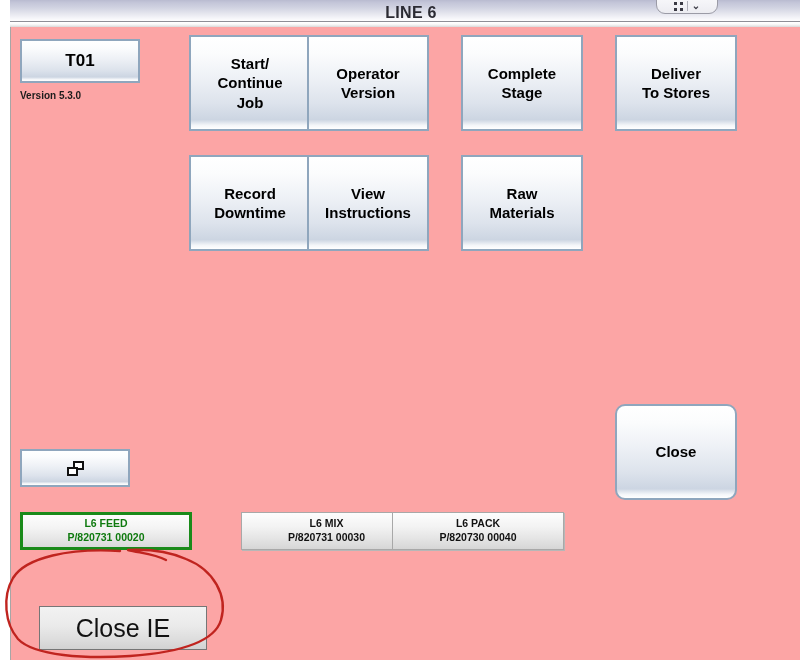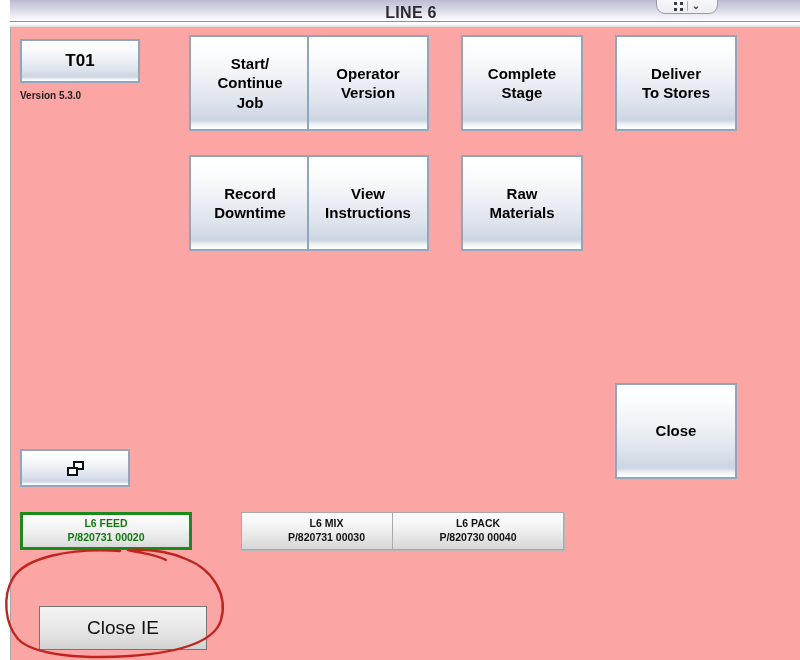--- a/index.html
+++ b/index.html
@@ -144,23 +144,24 @@
   }
   .row1 { top: 8px; }
   .row2 { top: 128px; }
 
   .c1 { left: 142px; margin-left: 36px; }
   .c2 { left: 296px; }
   .c3 { left: 450px; }
   .c4 { left: 604px; }
 
   .close-btn {
-    left: 604px; top: 356px;
+    left: 604px; top: 377px;
     width: 122px; height: 96px;
     font-size: 15px;
+    border-radius: 10px;
   }
 
   .cascade-btn {
     left: 9px; top: 422px;
     width: 110px; height: 38px;
     border-width: 2px;
   }
   .icon-cascade {
     position: relative;
     width: 17px; height: 15px;
@@ -214,21 +215,21 @@
   .close-ie-btn {
     position: absolute;
     left: 28px; top: 579px;
     width: 168px; height: 44px;
     background: linear-gradient(to bottom, #f2f2f2 0%, #eaeaea 45%, #dcdcdc 80%, #d2d2d2 100%);
     border: 1px solid #767676;
     box-sizing: border-box;
     display: flex;
     align-items: center;
     justify-content: center;
-    font-size: 19px;
+    font-size: 25px;
     color: #111111;
     cursor: pointer;
     user-select: none;
   }
 
   
   .annotation {
     position: absolute;
     left: 0; top: 540px;
     width: 240px; height: 120px;

